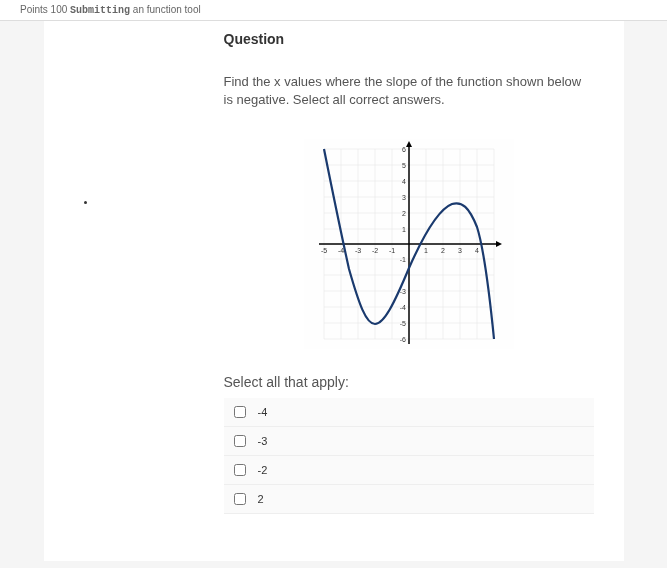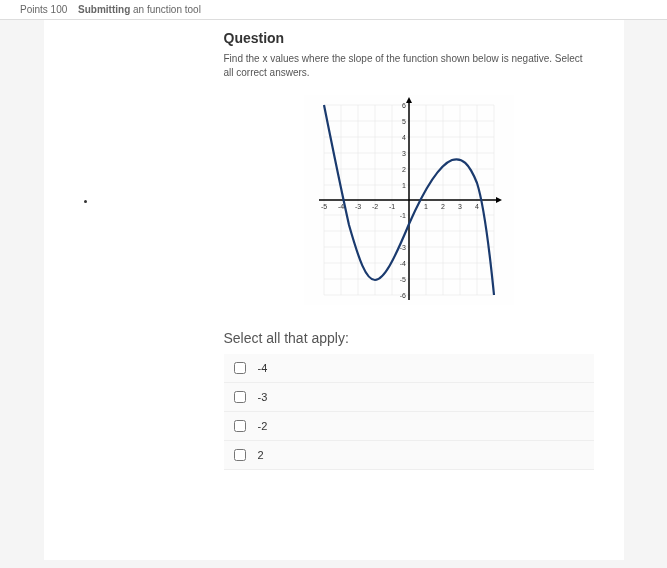--- a/index.html
+++ b/index.html
@@ -10,40 +10,40 @@
       height: 568px;
       overflow: hidden;
     }
     .header-bar {
       background: #fff;
       padding: 4px 20px;
       font-size: 10px;
       color: #666;
       border-bottom: 1px solid #ddd;
     }
-    .header-bar span:first-child { margin-right: 8px; }
-    .header-bar .bold { font-weight: bold; }
+    .header-bar span:first-child { margin-right: 0; }
+    .header-bar .bold { font-weight: bold; font-family: Liberation Mono, monospace; }
     .content {
       background: #fff;
       margin: 0 auto;
       max-width: 580px;
       padding: 10px 30px 20px 180px;
       min-height: 540px;
       position: relative;
     }
     .question-title {
       font-size: 14px;
       font-weight: bold;
       color: #333;
-      margin-bottom: 6px;
+      margin-bottom: 26px;
     }
     .question-text {
-      font-size: 10px;
+      font-size: 13px;
       color: #555;
-      margin-bottom: 15px;
+      margin-bottom: 30px;
       line-height: 1.4;
     }
     .graph-container {
       display: flex;
       justify-content: center;
       margin: 10px 0 25px 0;
     }
     .graph {
       width: 210px;
       height: 210px;

